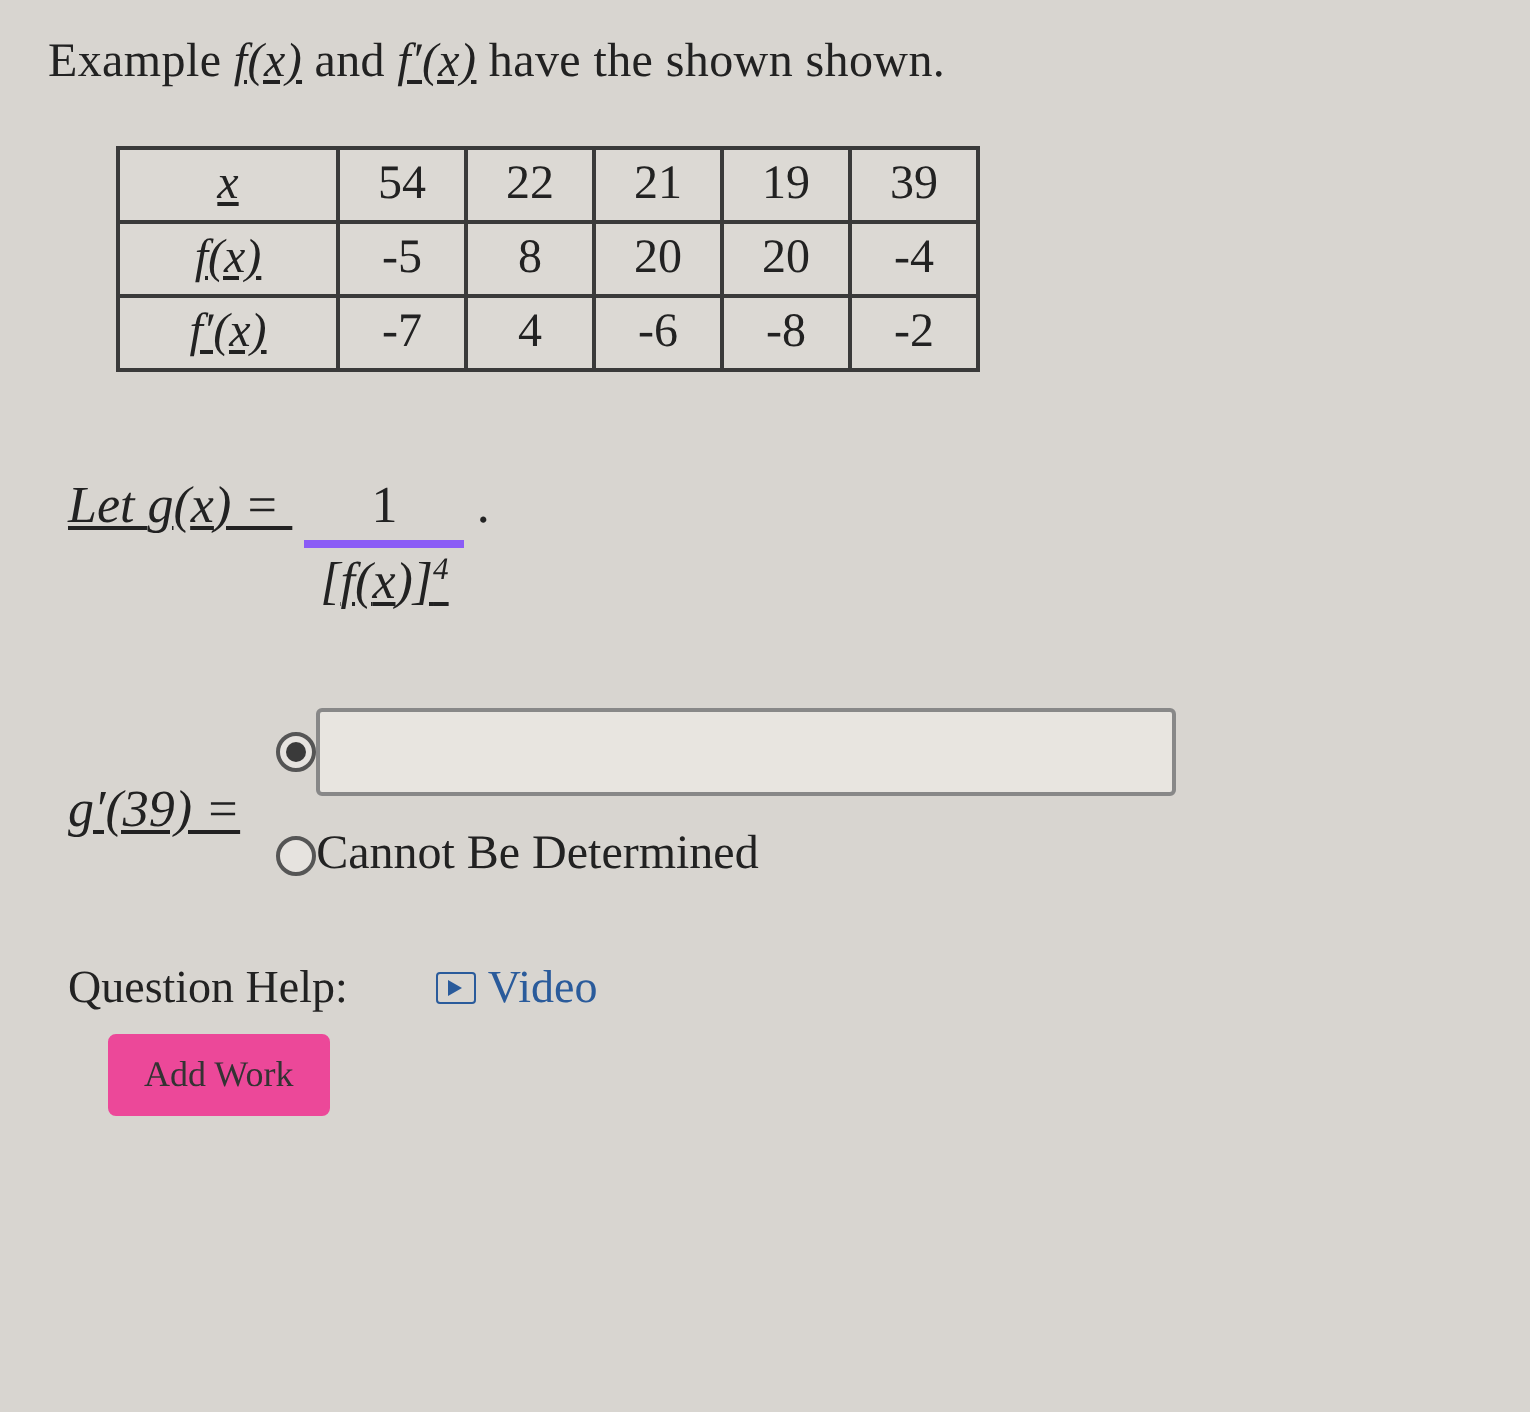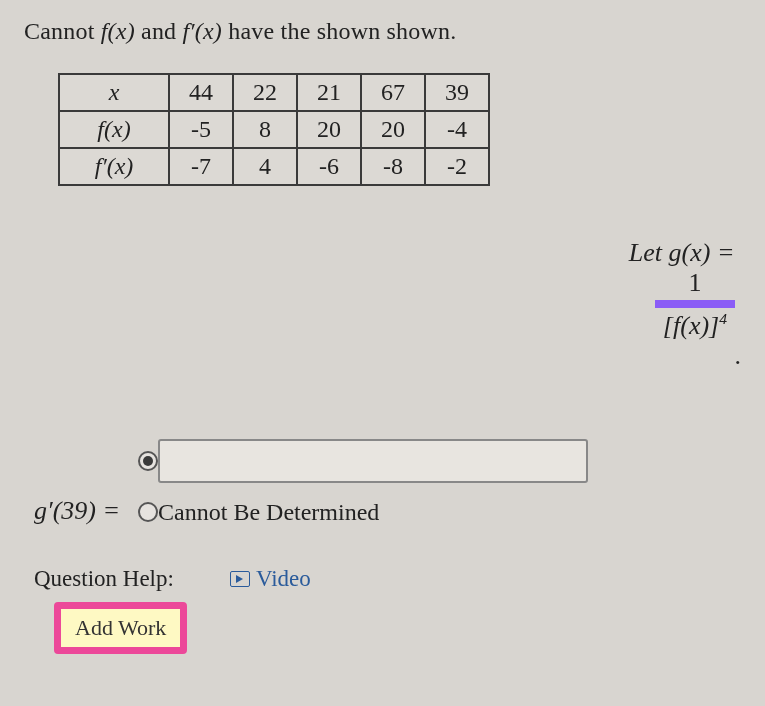--- a/index.html
+++ b/index.html
@@ -11,56 +11,55 @@
       color: #222;
       padding: 18px 24px;
       font-size: 22px;
       position: relative;
     }
     .prompt-line {
       font-size: 24px;
       margin-bottom: 28px;
       letter-spacing: 0.2px;
     }
-    .math-i { font-style: italic; font-family: 'Times New Roman', serif; }
+    .math-i { font-style: italic; font-family: 'Times New Roman', serif; text-decoration: underline; }
     table.data {
       border-collapse: collapse;
       margin-left: 34px;
       margin-bottom: 52px;
       font-size: 24px;
     }
     table.data td, table.data th {
       border: 2px solid #3a3a3a;
       padding: 4px 14px;
       text-align: center;
       min-width: 64px;
       font-weight: normal;
       background: #dcd9d4;
     }
     table.data .hdr { font-style: italic; min-width: 110px; }
     .let-line {
       display: flex;
-      align-items: flex-end;
+      align-items: flex-start;
       margin-left: 10px;
-      margin-bottom: 68px;
+      margin-bottom: 48px;
       font-size: 26px;
-      flex-direction: column;
     }
     .frac {
       display: inline-flex;
       flex-direction: column;
       align-items: center;
       vertical-align: middle;
       margin: 0 6px;
     }
     .frac .num { padding: 0 8px 2px; }
-    .frac .den { border-top: 8px solid #8b5cf6; padding: 2px 8px 0; }
+    .frac .den { border-top: 4px solid #8b5cf6; padding: 2px 8px 0; }
     .answer-block {
       display: flex;
-      align-items: flex-end;
+      align-items: center;
       margin-left: 10px;
       margin-bottom: 40px;
     }
     .answer-lhs {
       font-size: 26px;
       margin-right: 18px;
       padding-top: 14px;
       white-space: nowrap;
     }
     .answer-rhs { display: flex; flex-direction: column; gap: 16px; }
@@ -83,21 +82,21 @@
       font-size: 20px;
       padding: 0 8px;
     }
     .cbd-label { font-size: 24px; }
     .help-line {
       font-size: 23px;
       margin-left: 10px;
       display: flex;
       flex-wrap: wrap;
       align-items: center;
-      gap: 24px;
+      gap: 12px;
     }
     .help-link {
       color: #2a5b9b;
       display: inline-flex;
       align-items: center;
       gap: 6px;
       padding-left: 32px;
     }
     .icon-box {
       display: inline-flex;
@@ -117,47 +116,47 @@
       background:
         linear-gradient(#2a5b9b,#2a5b9b) 0 0/100% 1.5px no-repeat,
         linear-gradient(#2a5b9b,#2a5b9b) 0 3px/100% 1.5px no-repeat,
         linear-gradient(#2a5b9b,#2a5b9b) 0 6px/100% 1.5px no-repeat;
     }
     .addwork-btn {
       margin-top: 10px;
       margin-left: 30px;
       display: inline-block;
       padding: 6px 14px;
-      border: 7px solid #ec4899;
+      border: 4px solid #ec4899;
       border-radius: 4px;
-      background: #fef9c3;
-      font-size: 22px;
+      background: #ec4899;
+      font-size: 18px;
       color: #333;
       font-family: inherit;
     }
     .sup { font-size: 0.6em; vertical-align: super; }
     .prime { font-family: 'Times New Roman', serif; }
   </style>
 </head>
 <body>
 
 
 
 <div class="prompt-line">
-  <span>Cannot </span><span class="math-i">f(x)</span><span> and </span><span class="math-i prime">f′(x)</span><span> have the shown shown.</span>
+  <span>Example </span><span class="math-i">f(x)</span><span> and </span><span class="math-i prime">f′(x)</span><span> have the shown shown.</span>
 </div>
 
 <table class="data">
   <tbody>
       <tr>
     <td class="hdr"><span class="math-i">x</span></td>
-    <td>44</td>
+    <td>54</td>
     <td>22</td>
     <td>21</td>
-    <td>67</td>
+    <td>19</td>
     <td>39</td>
   </tr>
   <tr>
     <td class="hdr"><span class="math-i">f(x)</span></td>
     <td>-5</td>
     <td>8</td>
     <td>20</td>
     <td>20</td>
     <td>-4</td>
   </tr>

